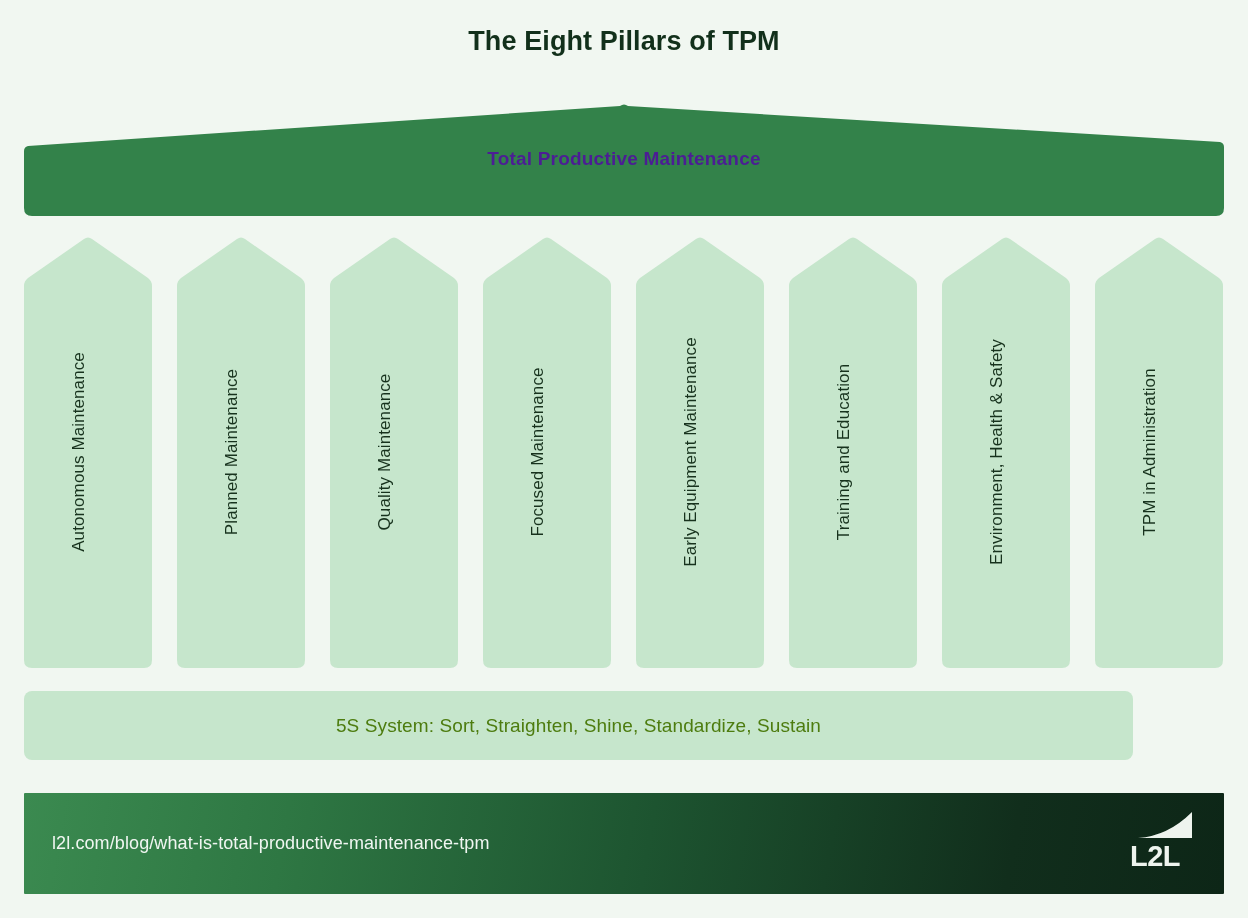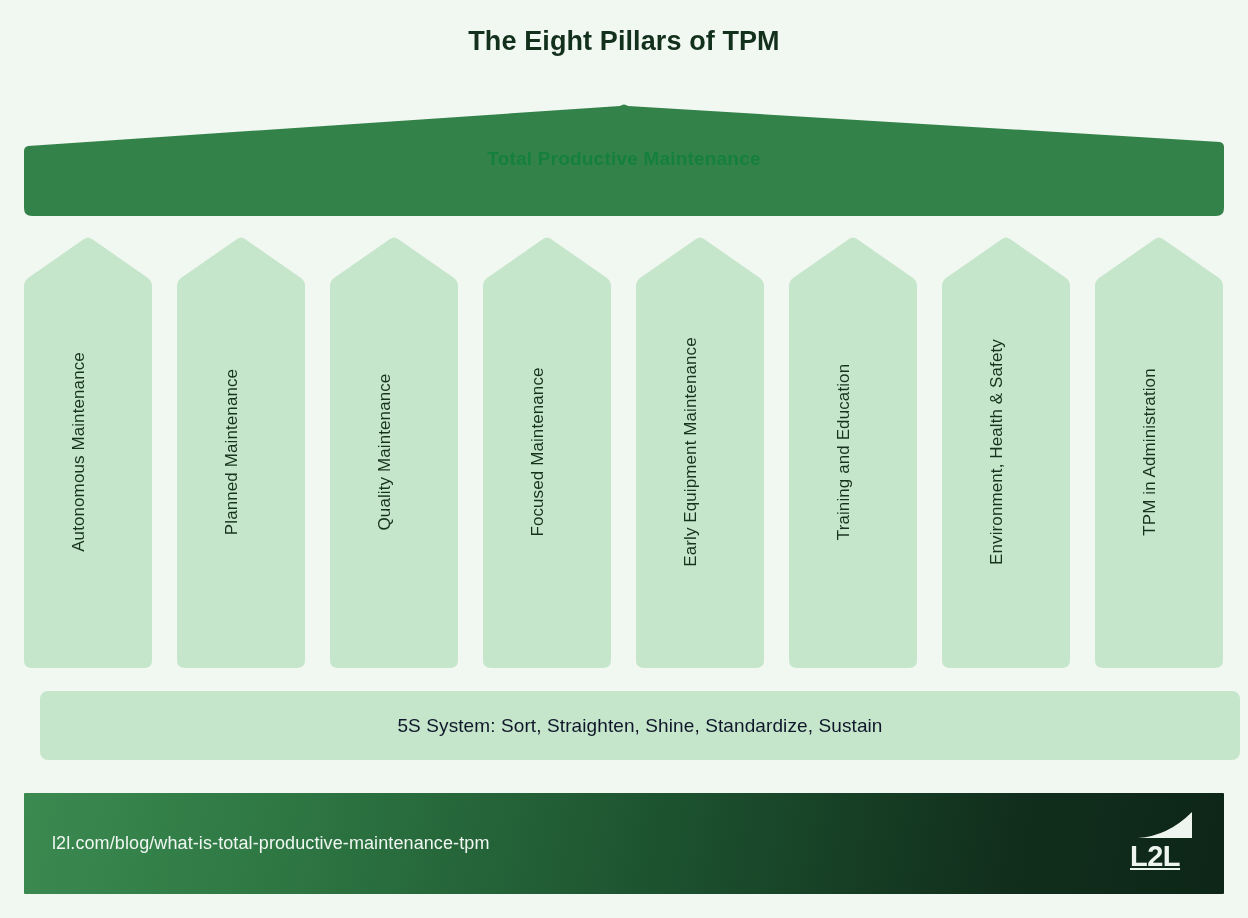--- a/index.html
+++ b/index.html
@@ -52,21 +52,21 @@
     display: block;
   }
   .roof-label {
     position: absolute;
     left: 0;
     top: 48px;
     width: 1200px;
     text-align: center;
     font-size: 19px;
     font-weight: 700;
-    color: #15803d;
+    color: #4c1d95;
     letter-spacing: 0.2px;
     z-index: 2;
   }
 
   
   .pillars {
     position: absolute;
     left: 24px;
     top: 236px;
     width: 1200px;
@@ -101,31 +101,31 @@
     font-weight: 400;
     color: #17321d;
     white-space: nowrap;
     letter-spacing: 0.1px;
     padding-bottom: 18px;
   }
 
   
   .foundation {
     position: absolute;
-    left: 40px;
+    left: 24px;
     top: 691px;
-    width: 1200px;
+    width: 1109px;
     height: 69px;
     background: #c6e6cc;
     border-radius: 8px;
     display: flex;
     align-items: center;
     justify-content: center;
     font-size: 19px;
-    color: #0f172a;
+    color: #4d7c0f;
     letter-spacing: 0.1px;
   }
 
   
   .footer {
     position: absolute;
     left: 24px;
     top: 793px;
     width: 1200px;
     height: 101px;
@@ -156,21 +156,20 @@
     margin-left: 8px;
   }
   .logo-text {
     font-size: 29px;
     font-weight: 700;
     color: #eef4ee;
     letter-spacing: -0.5px;
     line-height: 32px;
     text-align: left;
     margin-top: 2px;
-    text-decoration: underline;
   }
 </style>
 </head>
 <body>
 
 <div class="canvas">
 
   <div class="title">The Eight Pillars of TPM</div>
 
   <div class="roof-wrap">

